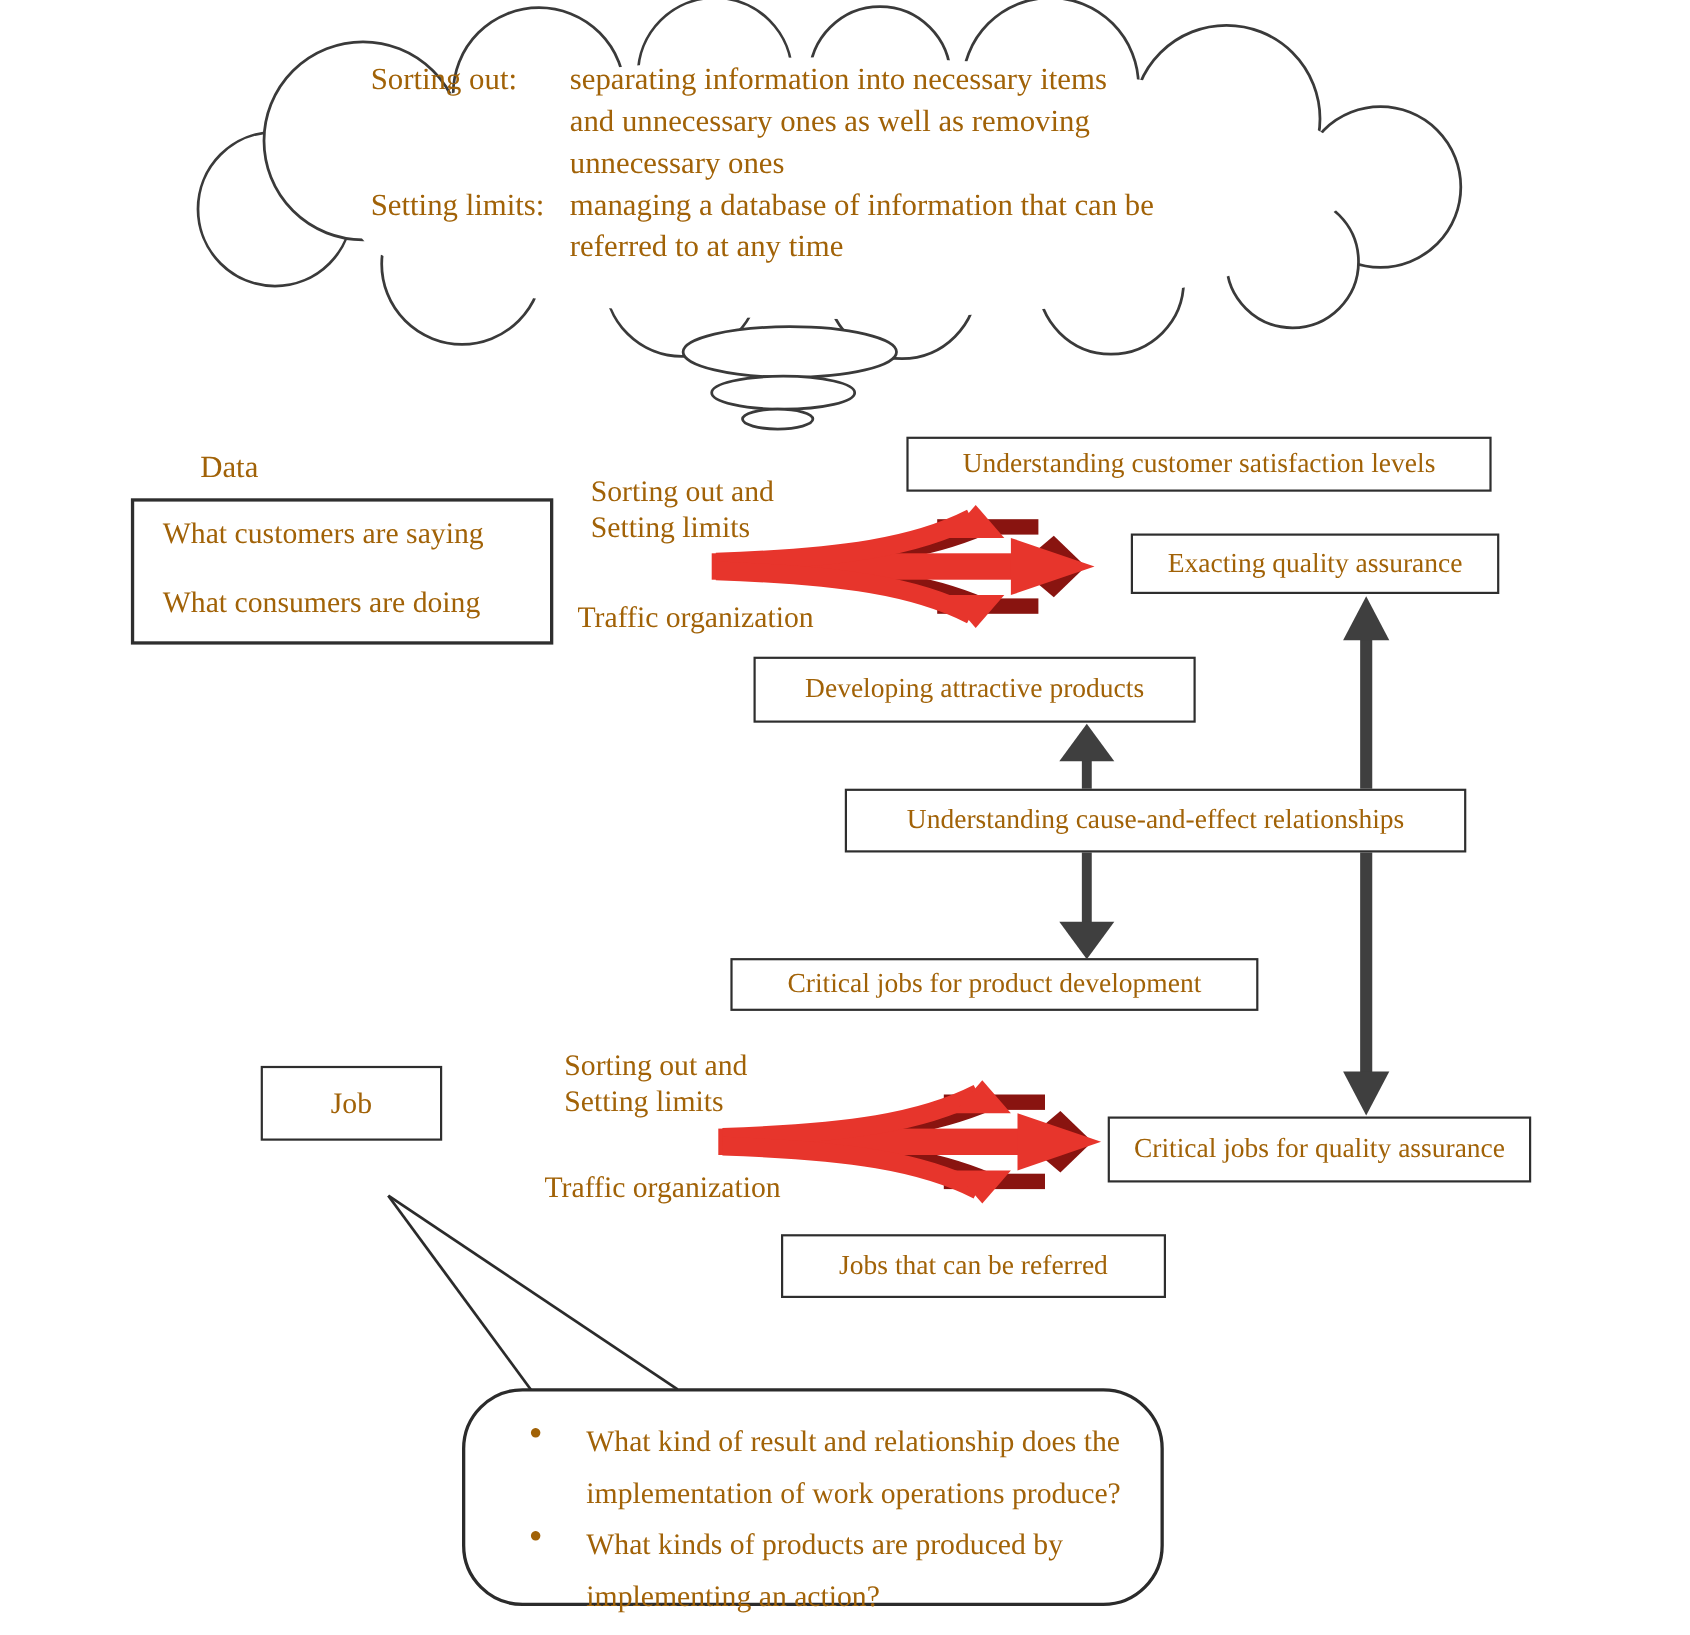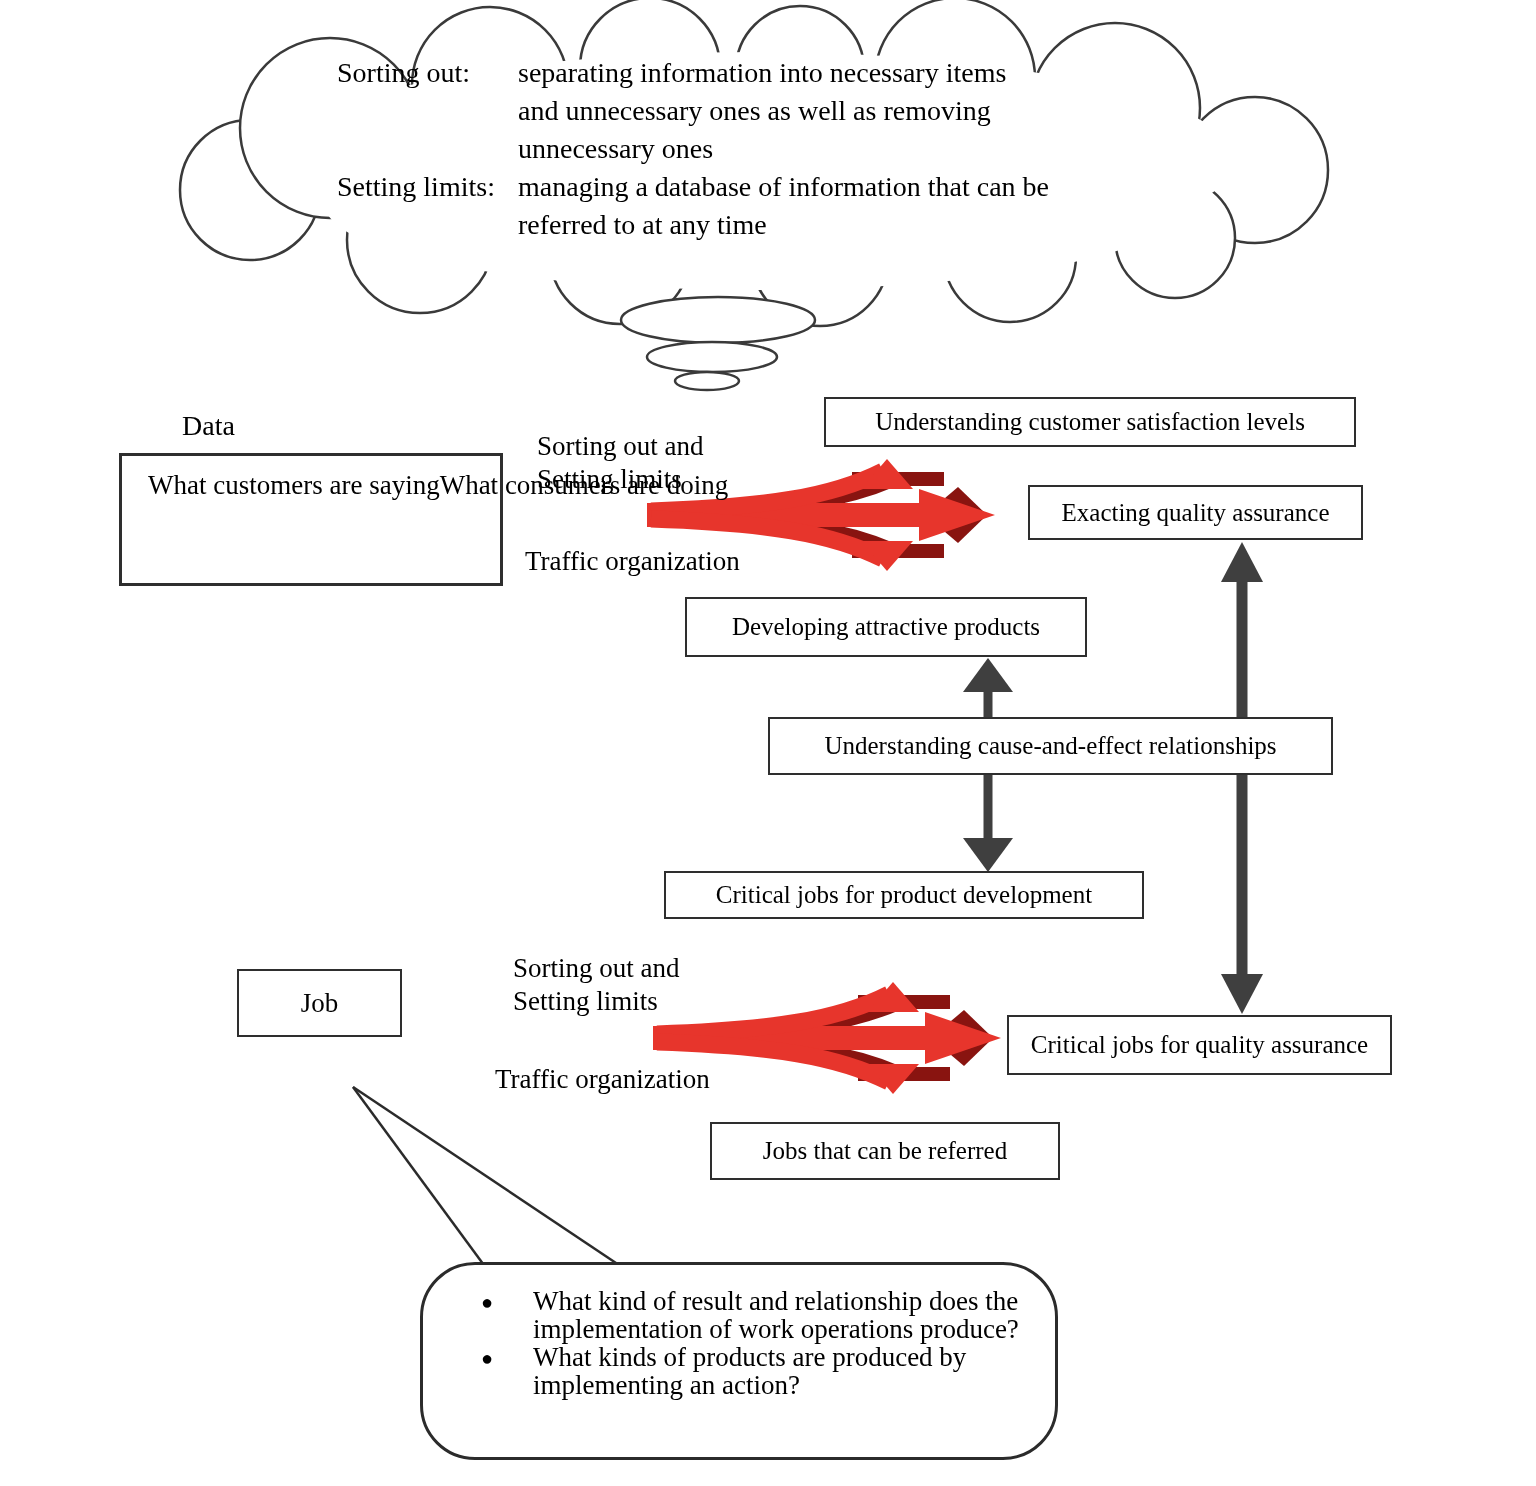--- a/index.html
+++ b/index.html
@@ -1,18 +1,18 @@
 <!DOCTYPE html>
 <html><head>
 <meta charset="utf-8">
 <style>
   html,body { margin:0; padding:0; background:#ffffff; }
   .stage {
     position:relative; width:1536px; height:1486px; background:#ffffff;
-    font-family:"Liberation Serif","DejaVu Serif",serif; color:#000000; overflow:hidden;
+    font-family:"Liberation Serif","DejaVu Serif",serif; color:#a16207; overflow:hidden;
   }
   svg.gfx { position:absolute; left:0; top:0; }
 
   .box {
     position:absolute; background:#ffffff; border:2px solid #2e2e2e;
     display:flex; align-items:center; justify-content:center;
     font-size:25px; white-space:nowrap; box-sizing:border-box;
   }
   .lbl { position:absolute; font-size:27px; line-height:33px; white-space:pre-line; }
   .title-lbl { position:absolute; font-size:28px; }
@@ -21,34 +21,34 @@
     position:absolute; left:337px; top:54px;
     display:grid; grid-template-columns:181px auto;
     font-size:28px; line-height:38px;
   }
   .cloud-text .term { white-space:nowrap; }
   .cloud-text .def  { white-space:pre-line; }
 
   .databox {
     position:absolute; left:119px; top:453px; width:384px; height:133px;
     background:#fff; border:3px solid #2e2e2e; box-sizing:border-box;
-    display:flex; flex-direction:row; justify-content:space-between;
+    display:flex; flex-direction:column; justify-content:space-between;
     padding:14px 0 20px 26px; font-size:27px; white-space:nowrap;
   }
 
   .jobbox { font-size:27px; }
 
   .callout {
     position:absolute; left:420px; top:1262px; width:638px; height:198px;
     background:#fff; border:3px solid #2b2b2b; border-radius:55px;
     box-sizing:border-box; padding:22px 28px 0 58px;
   }
   .callout .item { display:flex; }
   .callout .marker { width:52px; font-size:20px; padding-top:4px; flex:none; }
-  .callout .btext { flex:1; font-size:27px; line-height:28px; }
+  .callout .btext { flex:1; font-size:27px; line-height:47px; }
 </style>
 </head>
 <body>
 
 <div class="stage">
 
   <svg class="gfx" width="1536" height="1486" viewBox="0 0 1536 1486">
     <defs>
       <g id="trident">
         <polygon points="278,56 311,28 340,56 311,84" fill="#891410"></polygon>

